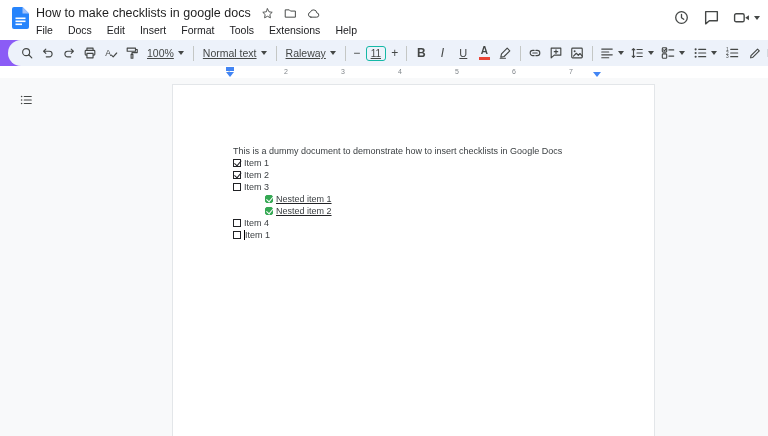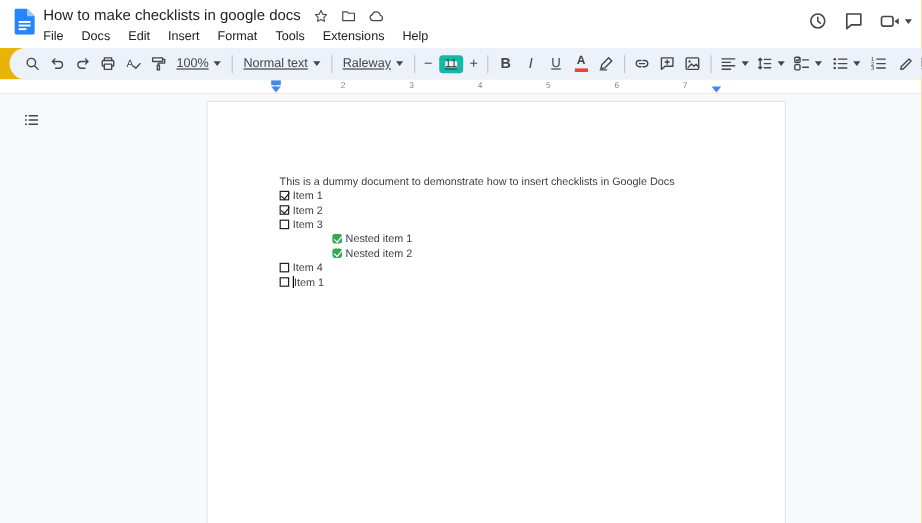--- a/index.html
+++ b/index.html
@@ -1,17 +1,17 @@
 <!DOCTYPE html>
 <html><head>
 <meta charset="utf-8">
 <style>
   * { box-sizing: border-box; margin: 0; padding: 0; }
   body { font-family: "Liberation Sans", sans-serif; }
-  .stage { position: relative; width: 768px; height: 436px; overflow: hidden; background: #eab308; color: #202124; }
+  .stage { position: relative; width: 768px; height: 436px; overflow: hidden; background: #8b5cf6; color: #202124; }
 
   
   .topbar { position: absolute; left: 0; top: 0; width: 768px; height: 40px; background: #fff; }
   .logo { position: absolute; left: 12px; top: 7px; width: 17px; height: 22px; cursor: pointer; }
   .title-row { position: absolute; left: 36px; top: 6px; display: flex; align-items: center; gap: 10px; }
   .doc-title { font-size: 12.5px; font-weight: 500; color: #1f1f1f; white-space: nowrap; }
   .title-ic { width: 13px; height: 13px; stroke: #444746; fill: none; stroke-width: 1.2; stroke-linecap: round; stroke-linejoin: round; cursor: pointer; }
   .menubar { position: absolute; left: 33px; top: 23px; display: flex; gap: 9px; }
   .menu-item { font-size: 10.5px; color: #202124; padding: 1px 3px; border-radius: 4px; cursor: pointer; }
   .top-right { position: absolute; right: 8px; top: 9px; display: flex; align-items: center; gap: 13px; }
@@ -19,21 +19,21 @@
 
   
   .toolbar { position: absolute; left: 8px; top: 40px; width: 780px; height: 26px; background: #edf2fa; border-radius: 13px; display: flex; align-items: center; padding: 0 8px; }
   .tb { width: 21px; height: 22px; display: flex; align-items: center; justify-content: center; border-radius: 4px; cursor: pointer; flex: none; }
   .ic { width: 14px; height: 14px; stroke: #444746; fill: none; stroke-width: 1.3; stroke-linecap: round; stroke-linejoin: round; }
   .ic text { fill: #444746; stroke: none; font-family: "Liberation Sans", sans-serif; }
   .fillc { fill: #444746; stroke: none; }
   .sep { width: 1px; height: 15px; background: #c4c7c5; margin: 0 4px; flex: none; }
   .dd { display: flex; align-items: center; padding: 0 5px; height: 22px; border-radius: 4px; cursor: pointer; font-size: 10.5px; color: #444746; white-space: nowrap; flex: none; text-decoration: underline; }
   .dd-caret { width: 0; height: 0; border-left: 3.5px solid transparent; border-right: 3.5px solid transparent; border-top: 4px solid #444746; margin-left: 4px; display: inline-block; }
-  .sizebox { width: 20px; height: 15px; border: 5px solid #14b8a6; border-radius: 3px; font-size: 10px; color: #444746; display: flex; align-items: center; justify-content: center; margin: 0 2px; cursor: text; flex: none; text-decoration: underline; }
+  .sizebox { width: 20px; height: 15px; border: 1px solid #14b8a6; border-radius: 3px; font-size: 10px; color: #444746; display: flex; align-items: center; justify-content: center; margin: 0 2px; cursor: text; flex: none; text-decoration: underline; }
   .szbtn { width: 14px; height: 22px; display: flex; align-items: center; justify-content: center; font-size: 12px; color: #444746; cursor: pointer; flex: none; }
   .b-b { font-size: 12px; font-weight: 700; color: #444746; }
   .b-i { font-size: 12px; font-style: italic; color: #444746; }
   .b-u { font-size: 11px; text-decoration: underline; color: #444746; }
   .colA { flex-direction: column; gap: 1px; }
   .colA-letter { font-size: 10px; font-weight: 700; color: #444746; line-height: 10px; }
   .colA-bar { width: 11px; height: 3px; background: #ea4335; }
   .editing-btn { position: absolute; left: 734px; top: 2px; height: 22px; display: flex; align-items: center; gap: 5px; background: #edf2fa; padding: 0 6px; font-size: 10.5px; color: #444746; border-radius: 4px; cursor: pointer; }
 
   
@@ -46,21 +46,21 @@
   
   .canvas { position: absolute; left: 0; top: 78px; width: 768px; height: 358px; background: #f8f9fa; }
   .outline-btn { position: absolute; left: 14px; top: 10px; width: 24px; height: 24px; display: flex; align-items: center; justify-content: center; border-radius: 50%; cursor: pointer; }
   .page { position: absolute; left: 172px; top: 6px; width: 483px; height: 600px; background: #fff; border: 1px solid #e3e6e9; padding: 60px 60px 0 60px; }
   .doc-line { font-size: 9px; line-height: 12px; color: #3c4043; white-space: nowrap; cursor: text; }
   .cl-row { display: flex; align-items: center; height: 12px; cursor: text; }
   .cb { width: 8px; height: 8px; border: 1.1px solid #202124; margin-right: 3px; flex: none; }
   .cb.green { background: #34a853; border-color: #34a853; border-radius: 2px; }
   .cb.checked::after { content: ""; display: block; width: 3px; height: 5.5px; border-right: 1.3px solid #202124; border-bottom: 1.3px solid #202124; transform: rotate(40deg); margin: -1px 0 0 2px; }
   .cb.green.checked::after { border-color: #fff; }
-  .nested { margin-left: 44px; }
+  .nested { margin-left: 32px; text-decoration: underline; }
   .caret { width: 1px; height: 10px; background: #000; flex: none; }
 </style>
 </head>
 <body>
 
 <div class="stage">
 
   <div class="topbar">
     <svg class="logo" viewBox="0 0 17 22">
       <path fill="#2684fc" d="M10.5 0H2a2 2 0 0 0-2 2v18a2 2 0 0 0 2 2h13a2 2 0 0 0 2-2V6.5L10.5 0z"></path>

